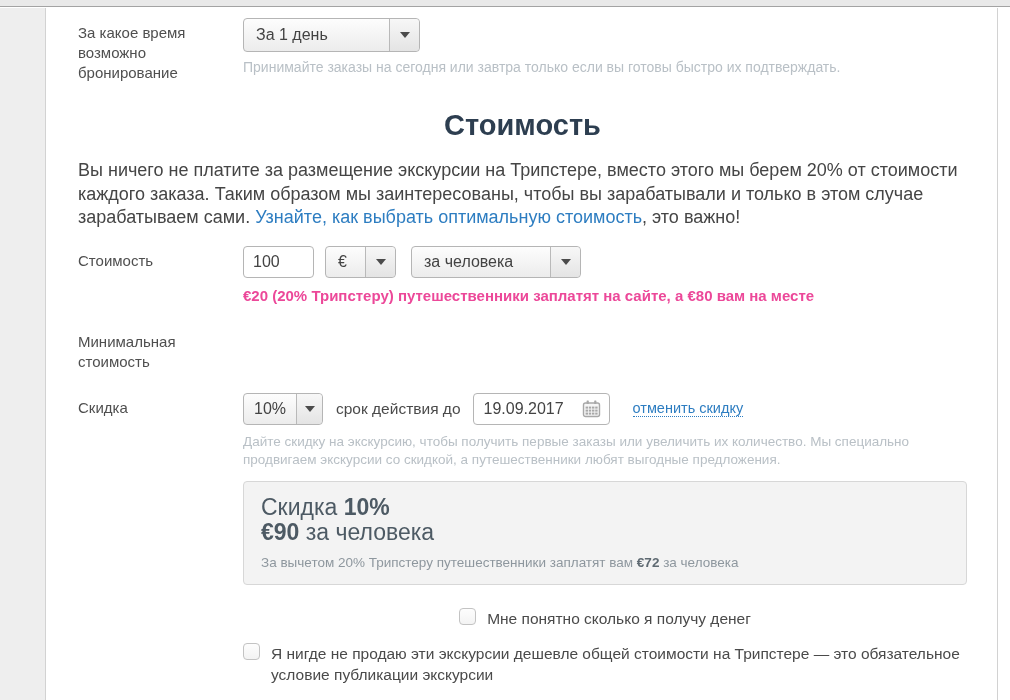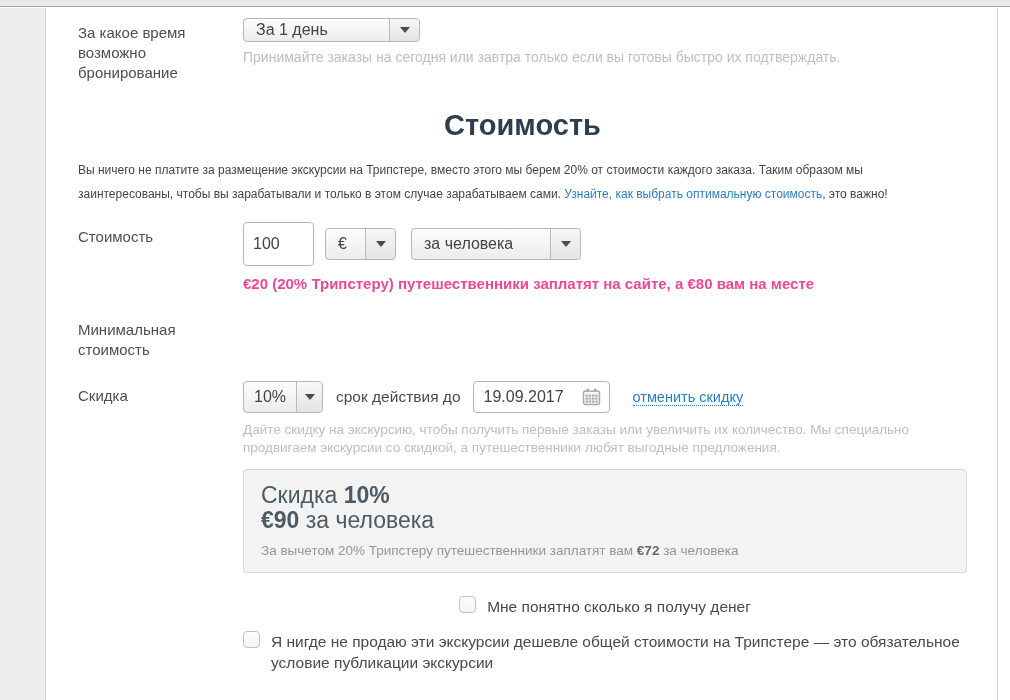--- a/index.html
+++ b/index.html
@@ -32,55 +32,55 @@
   }
   .form-field { flex: 1; max-width: 726px; }
 
   
   .dd {
     display: inline-flex; align-items: stretch; height: 32px;
     border: 1px solid #b5b5b5; border-radius: 4px;
     background: linear-gradient(#fdfdfd, #ececec);
     cursor: pointer; vertical-align: middle;
   }
-  .dd.dd-big { height: 24px; }
+  .dd.dd-big { height: 34px; }
   .dd-value {
     display: flex; align-items: center; padding: 0 12px;
     font-size: 16px; color: #434343; white-space: nowrap;
   }
   .dd-arrow-cell {
     display: flex; align-items: center; justify-content: center;
     width: 30px; border-left: 1px solid #b9b9b9;
     background: linear-gradient(#f7f7f7, #e4e4e4);
     border-radius: 0 4px 4px 0;
   }
   .tri-down {
     width: 0; height: 0;
     border-left: 5px solid transparent; border-right: 5px solid transparent;
     border-top: 6px solid #4b4b4b;
   }
 
   .text-input {
-    height: 44px; border: 1px solid #b5b5b5; border-radius: 4px;
+    height: 32px; border: 1px solid #b5b5b5; border-radius: 4px;
     background: #ffffff; font-family: "Liberation Sans", sans-serif;
     font-size: 16px; color: #434343; padding: 0 9px; outline: none;
   }
 
   .helper {
     font-size: 13.5px; line-height: 18px; color: #b9c0c6;
   }
 
   .heading {
     margin-top: 26px; text-align: center;
     font-size: 29px; font-weight: bold; color: #2d3e50;
   }
 
   .intro {
     margin-top: 17px; max-width: 880px;
-    font-size: 12px; line-height: 23.5px; color: #454545;
+    font-size: 18px; line-height: 23.5px; color: #454545;
   }
   a.link { color: #2d7dc1; text-decoration: none; cursor: pointer; }
   a.link-dotted {
     color: #2d7dc1; text-decoration: none; cursor: pointer;
     border-bottom: 1px dotted #2d7dc1; font-size: 14.5px;
   }
 
   .price-note {
     margin-top: 9px; font-size: 15px; font-weight: bold; color: #ec4899;
   }

